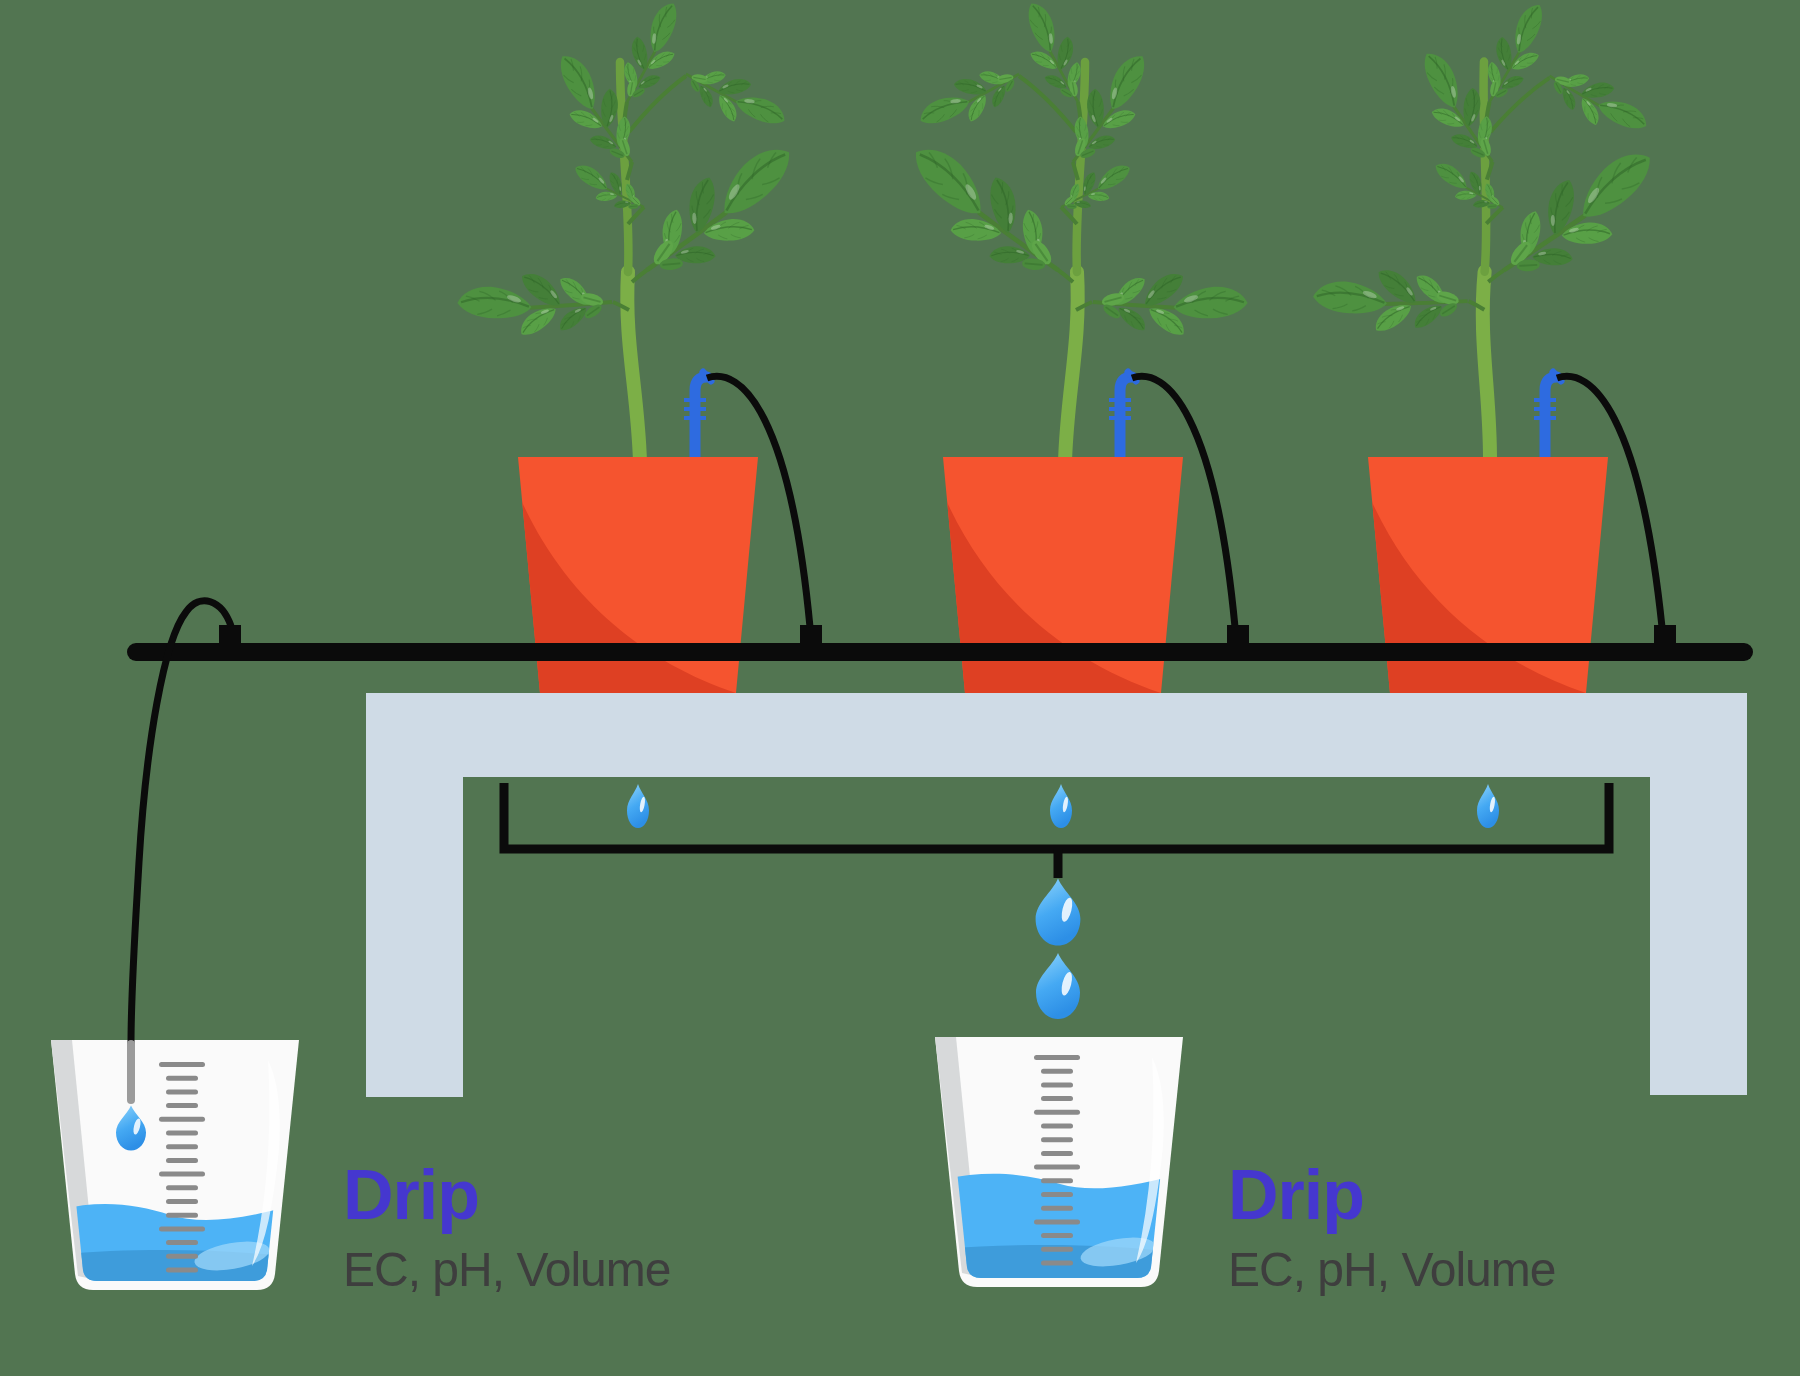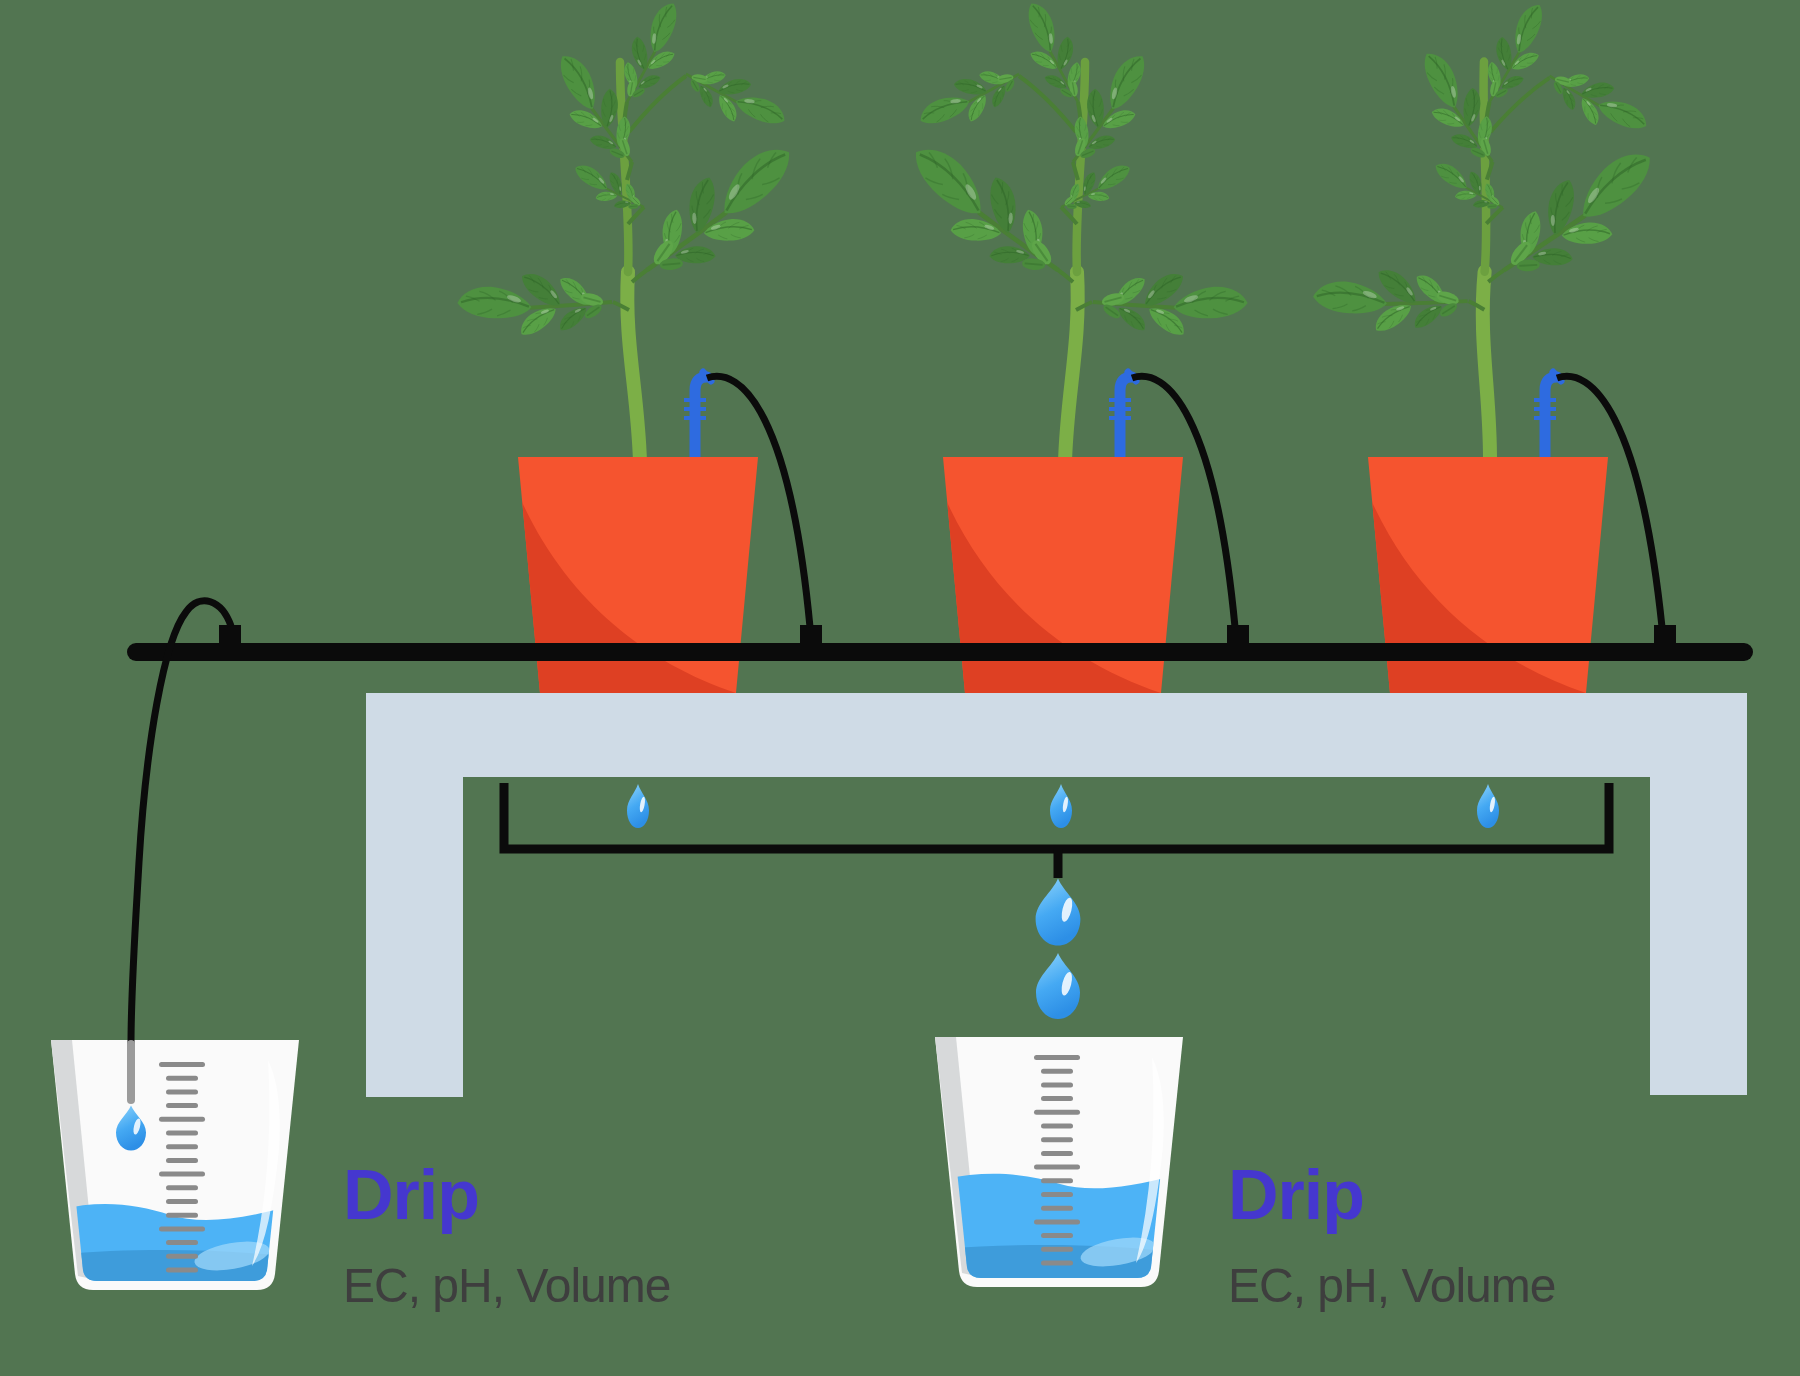--- a/index.html
+++ b/index.html
@@ -18,21 +18,21 @@
     position: absolute; left: 0; top: 0;
     width: 1800px; height: 1376px;
     display: block;
   }
   .label-block { position: absolute; pointer-events: none; }
   .label-block .title {
     font-size: 70px; font-weight: 700; line-height: 1;
     color: #4537CF; letter-spacing: -1px;
   }
   .label-block .subtitle {
-    margin-top: 32px;
+    margin-top: 16px;
     font-size: 48px; font-weight: 400; line-height: 1;
     color: #3E3E3E; letter-spacing: -1px;
   }
   .label-drip  { left: 343px; top: 1160px; }
   .label-drain { left: 1228px; top: 1160px; }
 </style>
 </head>
 <body>
 
 <div class="stage">

